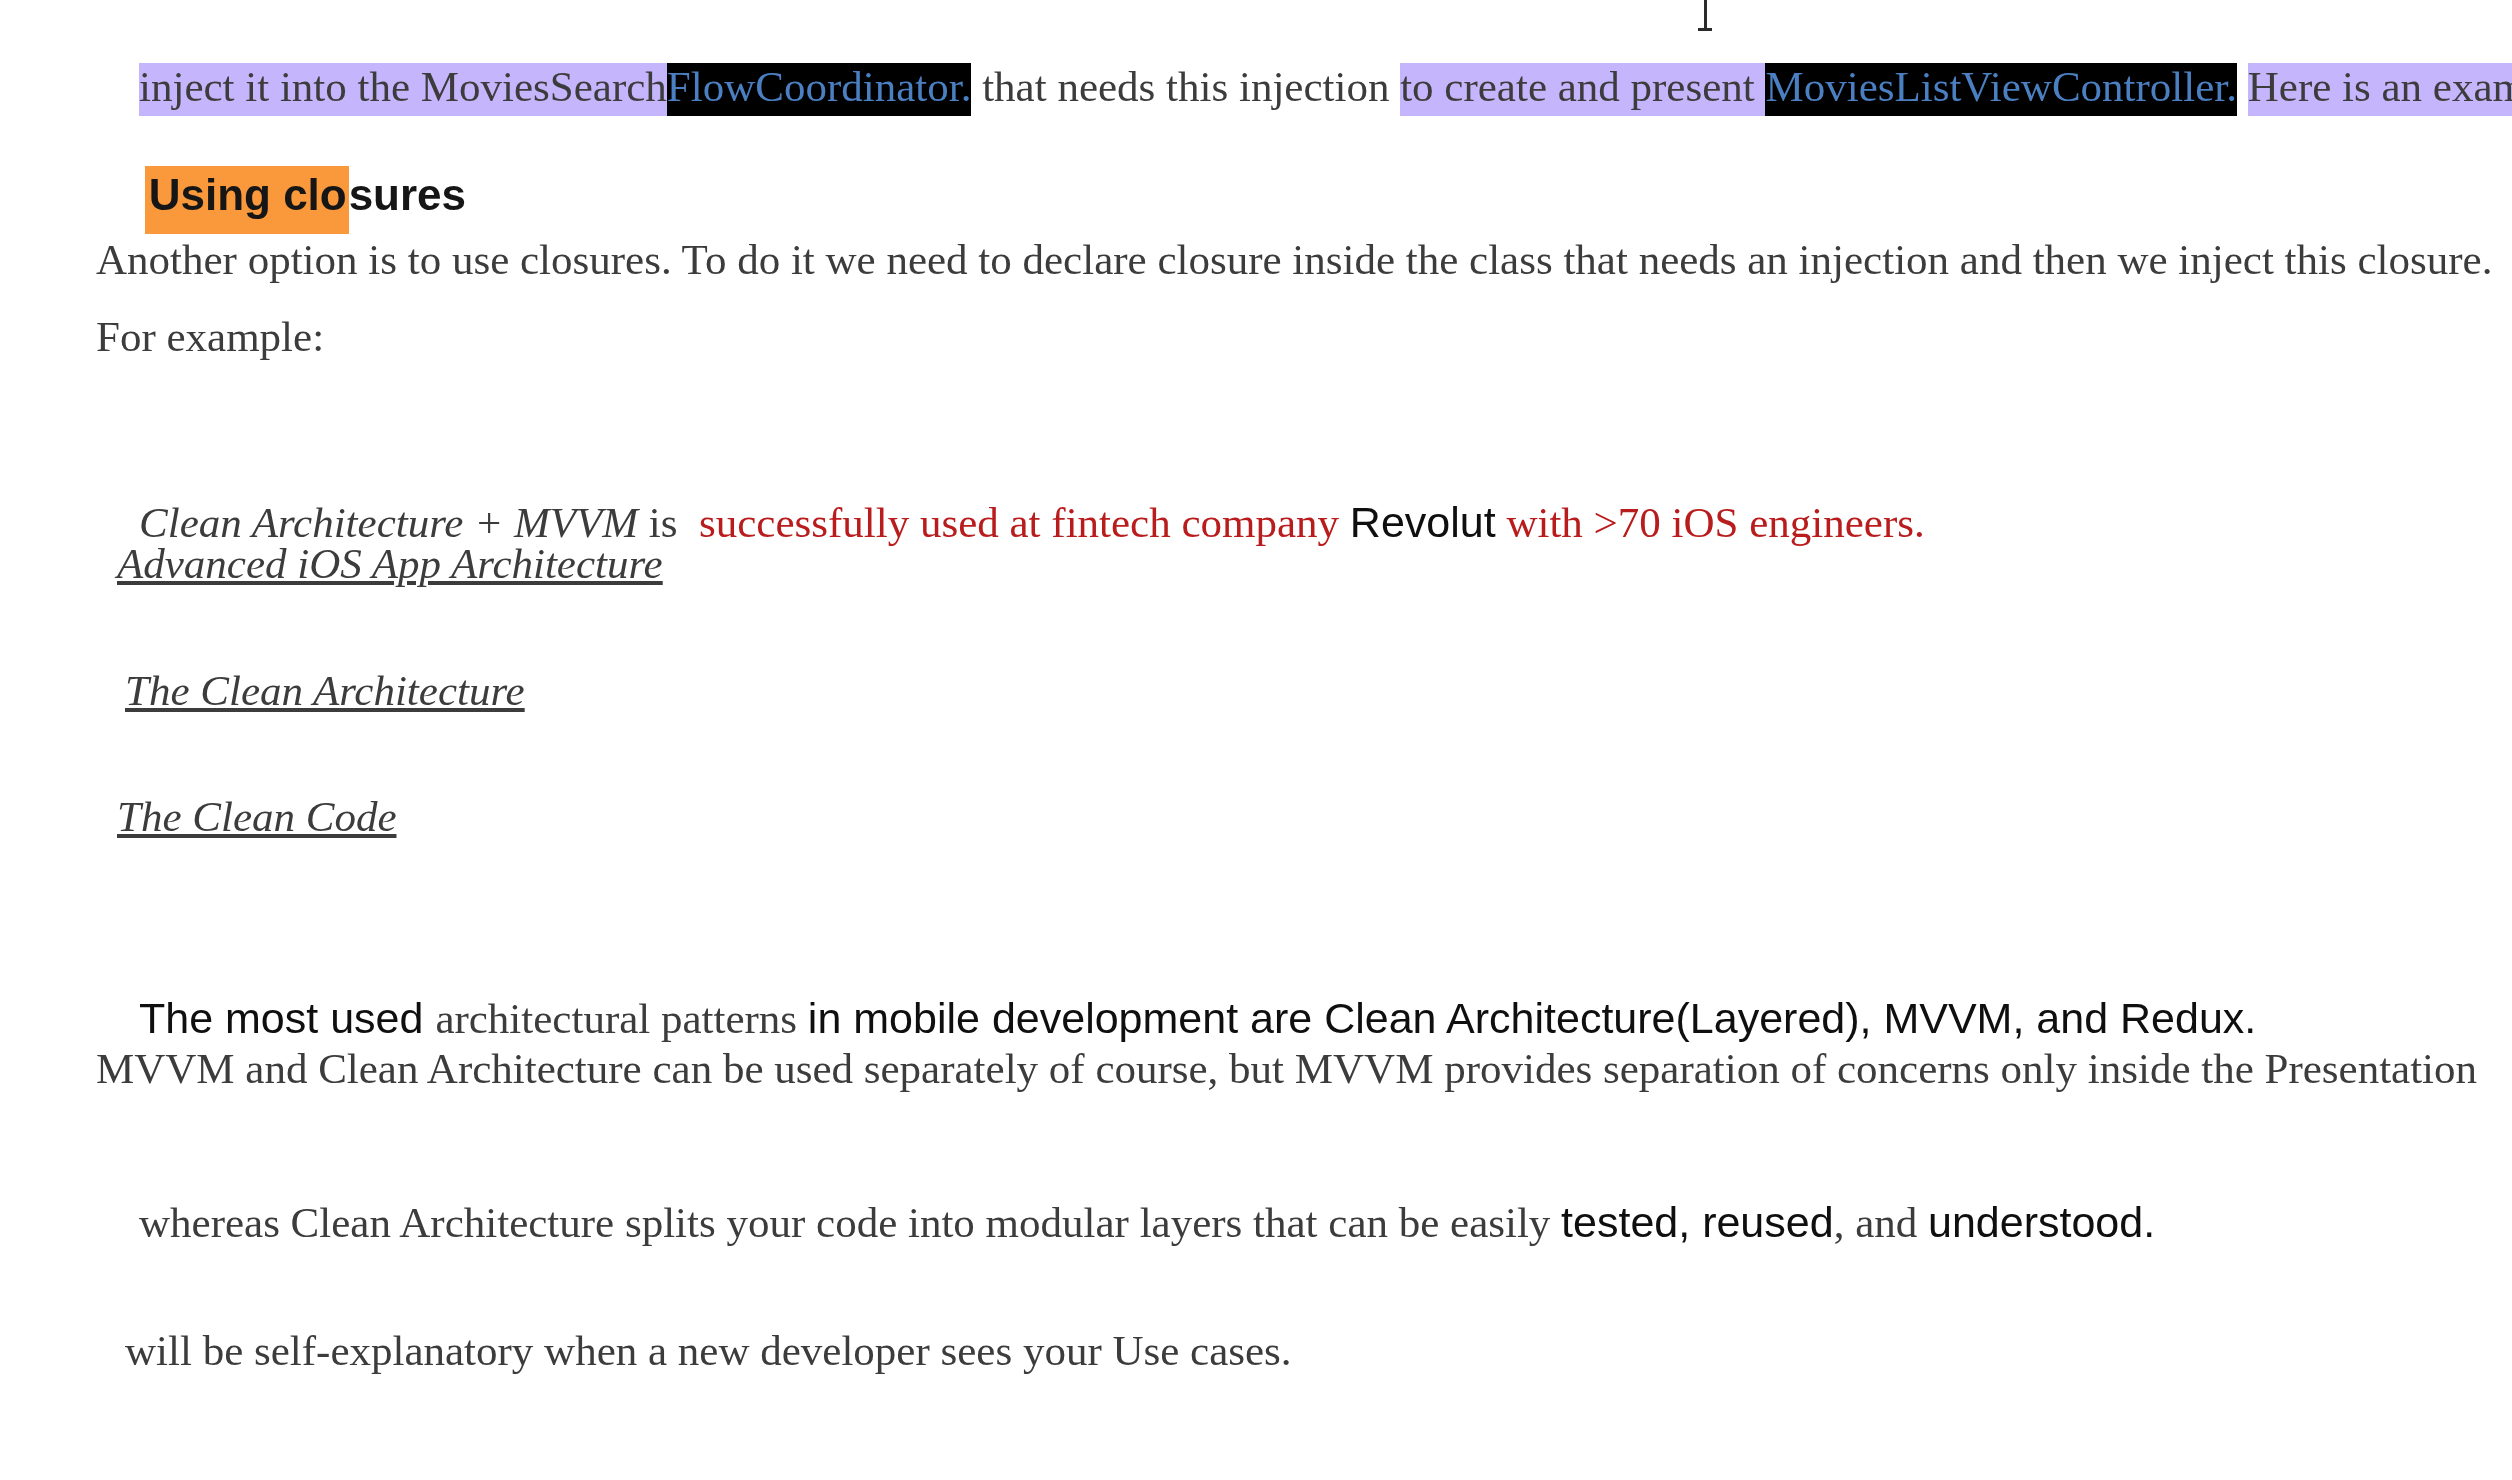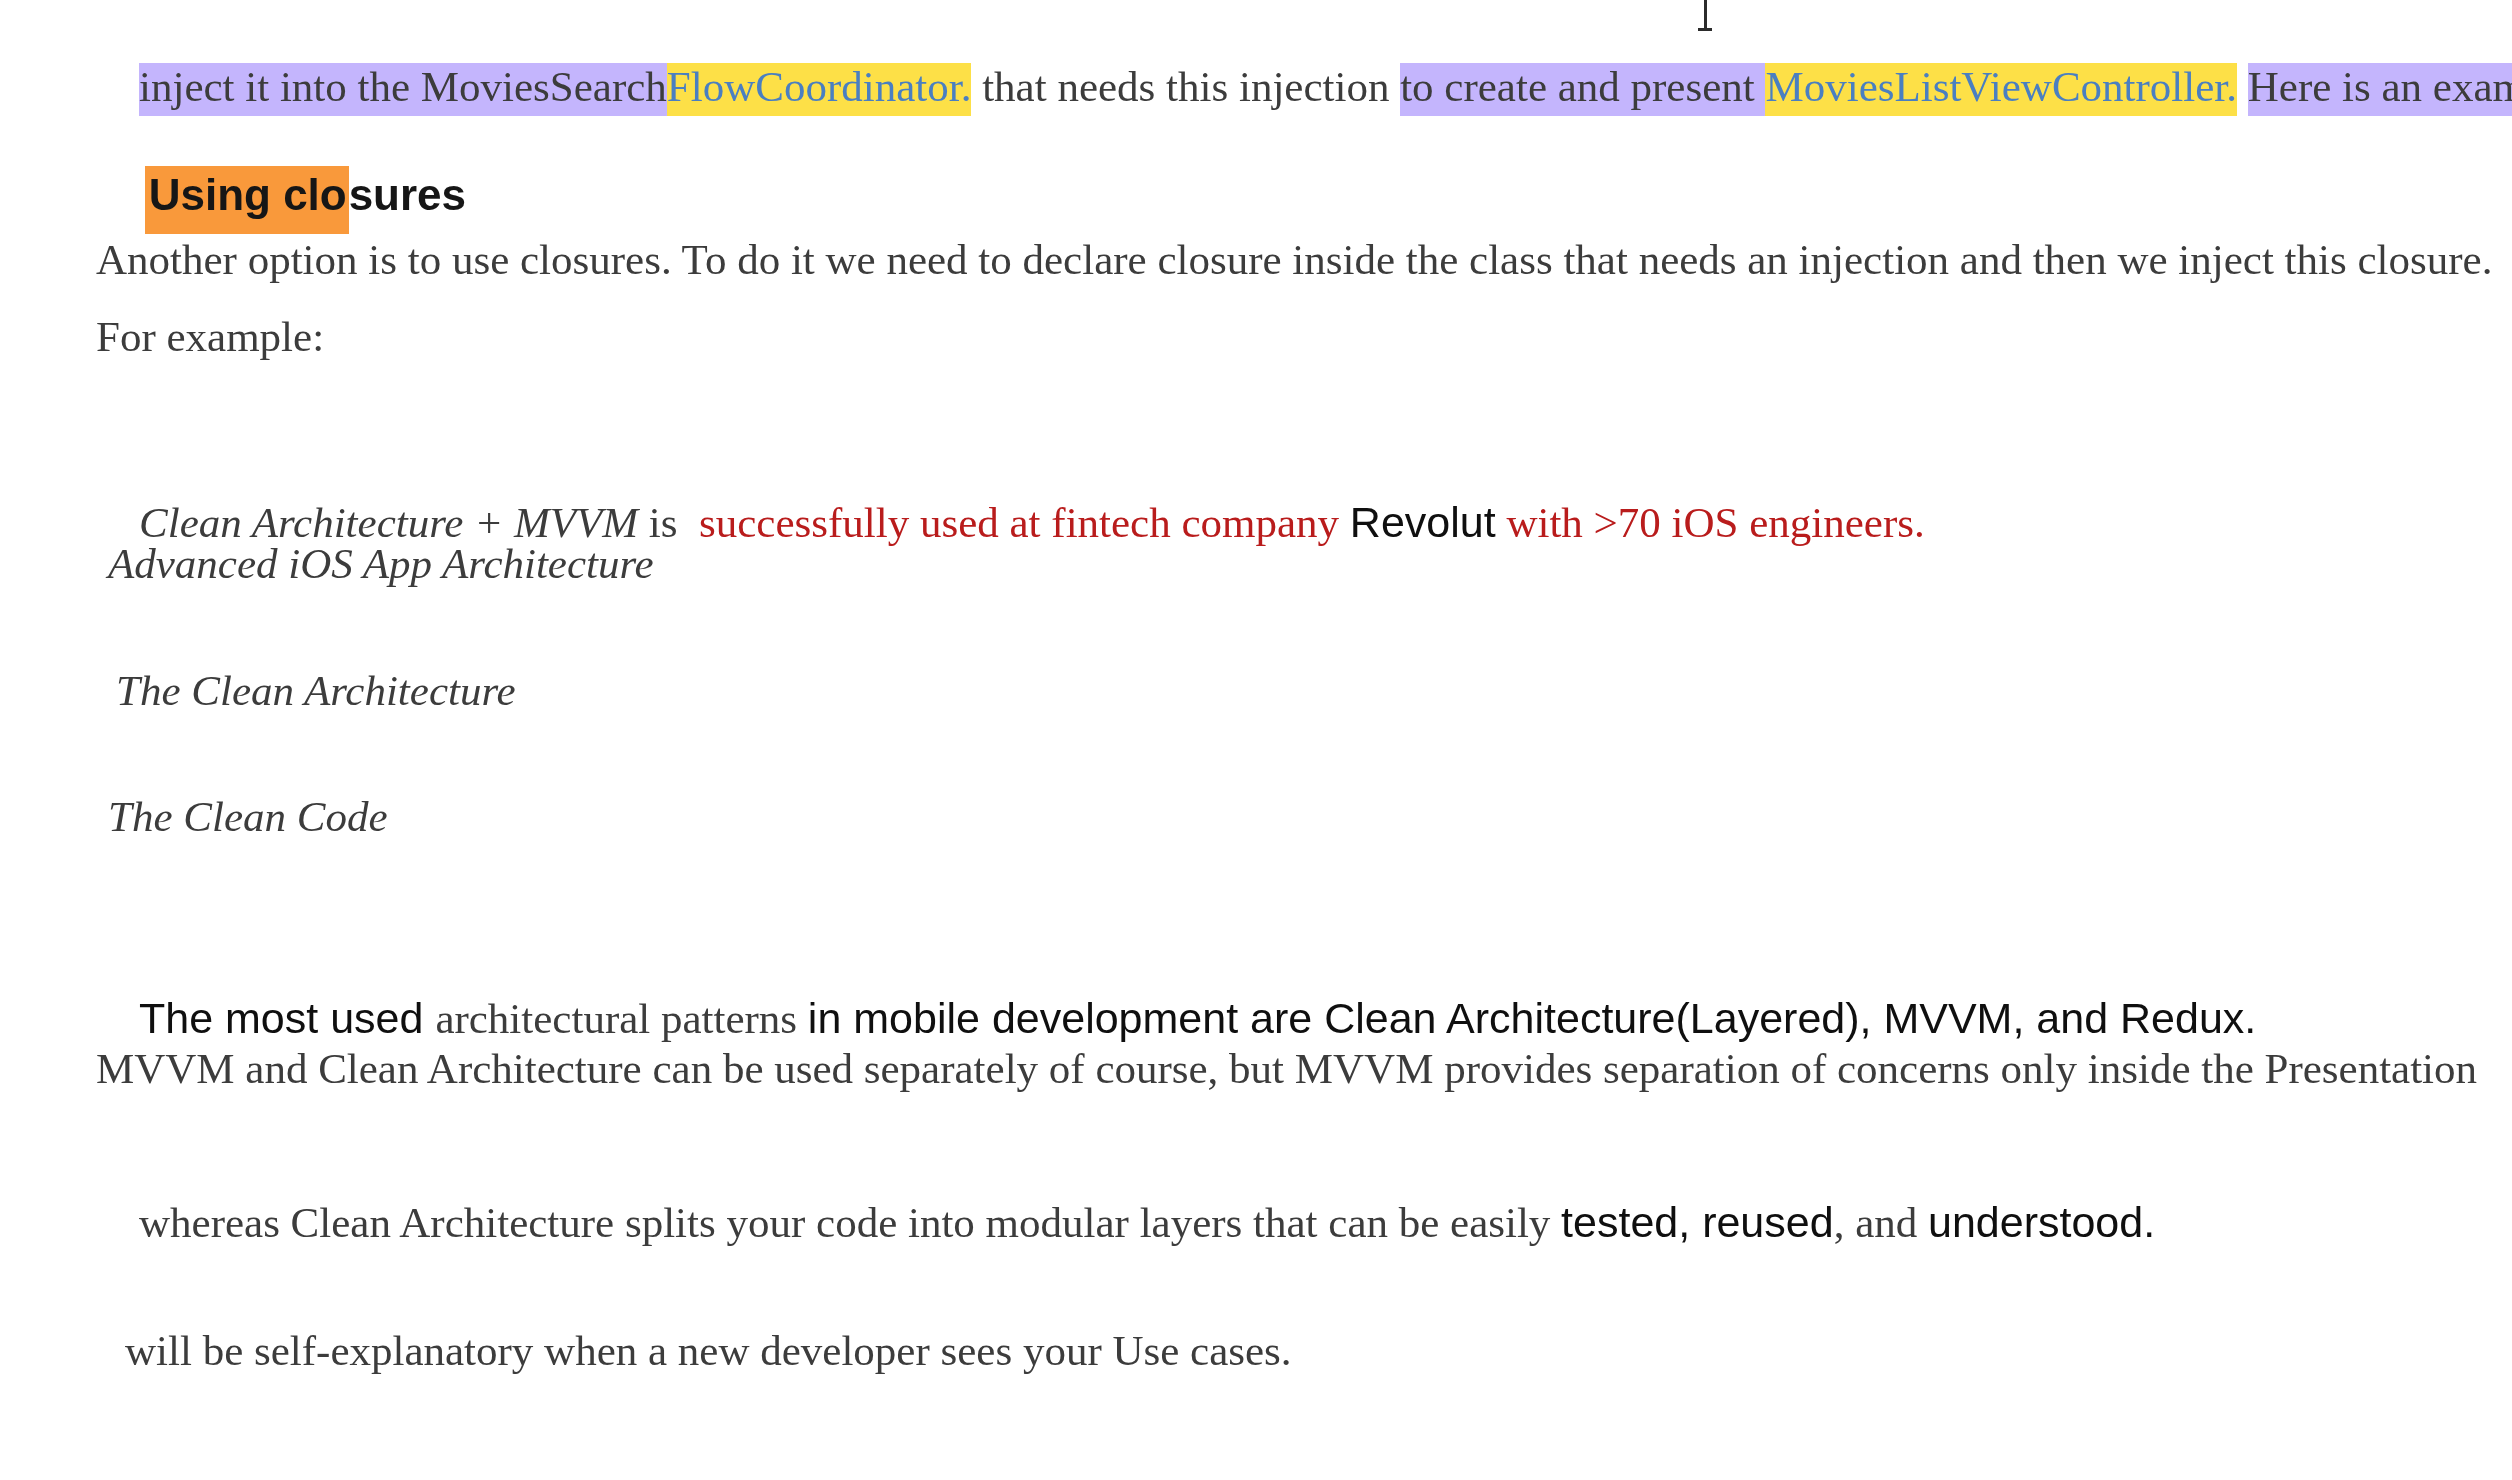--- a/index.html
+++ b/index.html
@@ -12,28 +12,28 @@
   }
   .page { position: absolute; inset: 0; }
 
   .line {
     position: absolute;
     left: 96px;
     white-space: pre;
     font: 43px/77px "Liberation Serif", serif;
     color: #3C3C3C;
   }
-  .indent { left: 108px; }
+  .indent { left: 117px; text-decoration: underline; }
 
   .sans   { font-family: "Liberation Sans", sans-serif; color: #0F0F0F; text-align: center; }
   .italic { font-style: italic; }
   .link   { color: #b91c1c; }
 
   .sel      { background: #c4b5fd; padding-bottom: 5.8px; }
-  .sel-blue { background: #fde047; padding-bottom: 5.8px; color: #4A7FC1; }
+  .sel-blue { background: #000000; padding-bottom: 5.8px; color: #4A7FC1; }
 
   .heading {
     position: absolute;
     left: 96px; top: 79px;
     white-space: pre;
     font: 600 44px/77px "Liberation Sans", sans-serif;
     color: #161616;
   }
   .hl-orange { background: #F9993B; padding: 3.8px 1.9px 15.4px 3.8px; }
 

